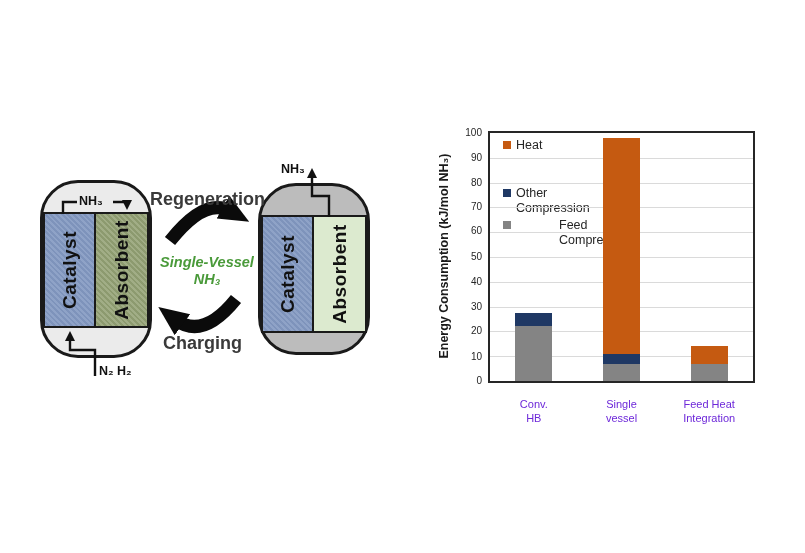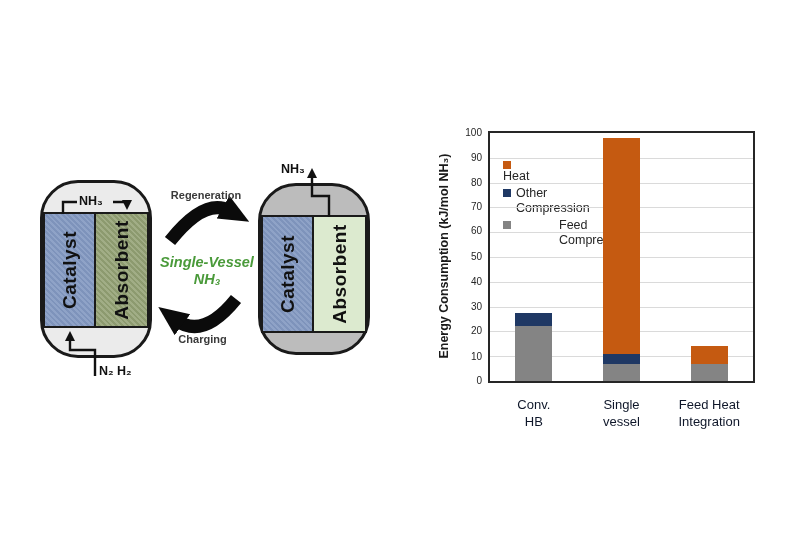--- a/index.html
+++ b/index.html
@@ -23,40 +23,40 @@
     transform:rotate(-90deg); white-space:nowrap; font-weight:bold;
     font-size:19px; color:#111; letter-spacing:0.5px;
   }
   .tex-blue {
     background-image:repeating-linear-gradient(45deg, rgba(255,255,255,.10) 0 2px, rgba(0,0,0,0.03) 2px 4px);
   }
   .tex-olive {
     background-image:repeating-linear-gradient(45deg, rgba(255,255,255,.12) 0 2px, rgba(0,0,0,0.05) 2px 4px);
   }
   .pipe-label { position:absolute; font-weight:bold; font-size:12.5px; color:#111; white-space:nowrap; }
-  .cycle-label { position:absolute; text-align:center; font-size:11px; font-weight:600; color:#3a3a3a; }
+  .cycle-label { position:absolute; text-align:center; font-size:18px; font-weight:600; color:#3a3a3a; }
   .center-label {
     position:absolute; text-align:center; font-size:14.5px; font-weight:bold;
     font-style:italic; white-space:pre-line; line-height:1.18;
   }
   svg.overlay { position:absolute; left:0; top:0; pointer-events:none; }
 
   
   #plot-area {
     position:absolute; left:488px; top:131px; width:267px; height:252px;
     border:2px solid #262626; background:#fff;
   }
   .gridline { position:absolute; left:0; width:100%; height:1px; background:#dadada; }
   .bar-seg { position:absolute; }
   #y-tick-labels { position:absolute; left:446px; top:131px; width:36px; height:252px; }
   .ytick { position:absolute; right:0; width:36px; text-align:right; font-size:10px; color:#262626; height:16px; line-height:16px; }
   #x-tick-labels { position:absolute; left:488px; top:397px; width:267px; height:40px; }
   .xtick {
     position:absolute; transform:translateX(-50%); text-align:center;
-    white-space:pre-line; font-size:13px; color:#0f172a; line-height:1.3;
+    white-space:pre-line; font-size:11px; color:#6d28d9; line-height:1.3;
   }
   #y-axis-title {
     position:absolute; left:437px; top:386px; width:260px; height:18px;
     transform:rotate(-90deg); transform-origin:0 0; text-align:center;
     font-size:12.5px; font-weight:bold; color:#1a1a1a; white-space:nowrap;
   }
   .legend-item { position:absolute; display:flex; align-items:flex-start; }
   .swatch { width:8px; height:8px; margin-top:3px; margin-right:5px; flex:none; }
   .legend-label { font-size:12.5px; color:#262626; max-width:82px; line-height:1.2; }
 </style>
@@ -133,21 +133,21 @@
         <div class="ytick" style="top: 118px;">50</div>
         <div class="ytick" style="top: 92px;">60</div>
         <div class="ytick" style="top: 68.4px;">70</div>
         <div class="ytick" style="top: 43.6px;">80</div>
         <div class="ytick" style="top: 18.8px;">90</div>
         <div class="ytick" style="top: -6px;">100</div>
       </div>
 
     <div id="plot-area">
 
-      <div class="legend-item" style="left:13px; top:25px;flex-direction:column;">
+      <div class="legend-item" style="left:13px; top:5px;">
         <span class="swatch" style="background-color: rgb(197, 90, 17);"></span>
         <span class="legend-label">Heat</span>
       </div>
       <div class="legend-item" style="left:13px; top:53px;">
         <span class="swatch" style="background-color: rgb(31, 56, 100);"></span>
         <span class="legend-label">Other Compression</span>
       </div>
       <div class="legend-item" style="left:13px; top:85px;gap:43px;">
         <span class="swatch" style="background-color: rgb(132, 132, 132);"></span>
         <span class="legend-label">Feed Compression</span>

